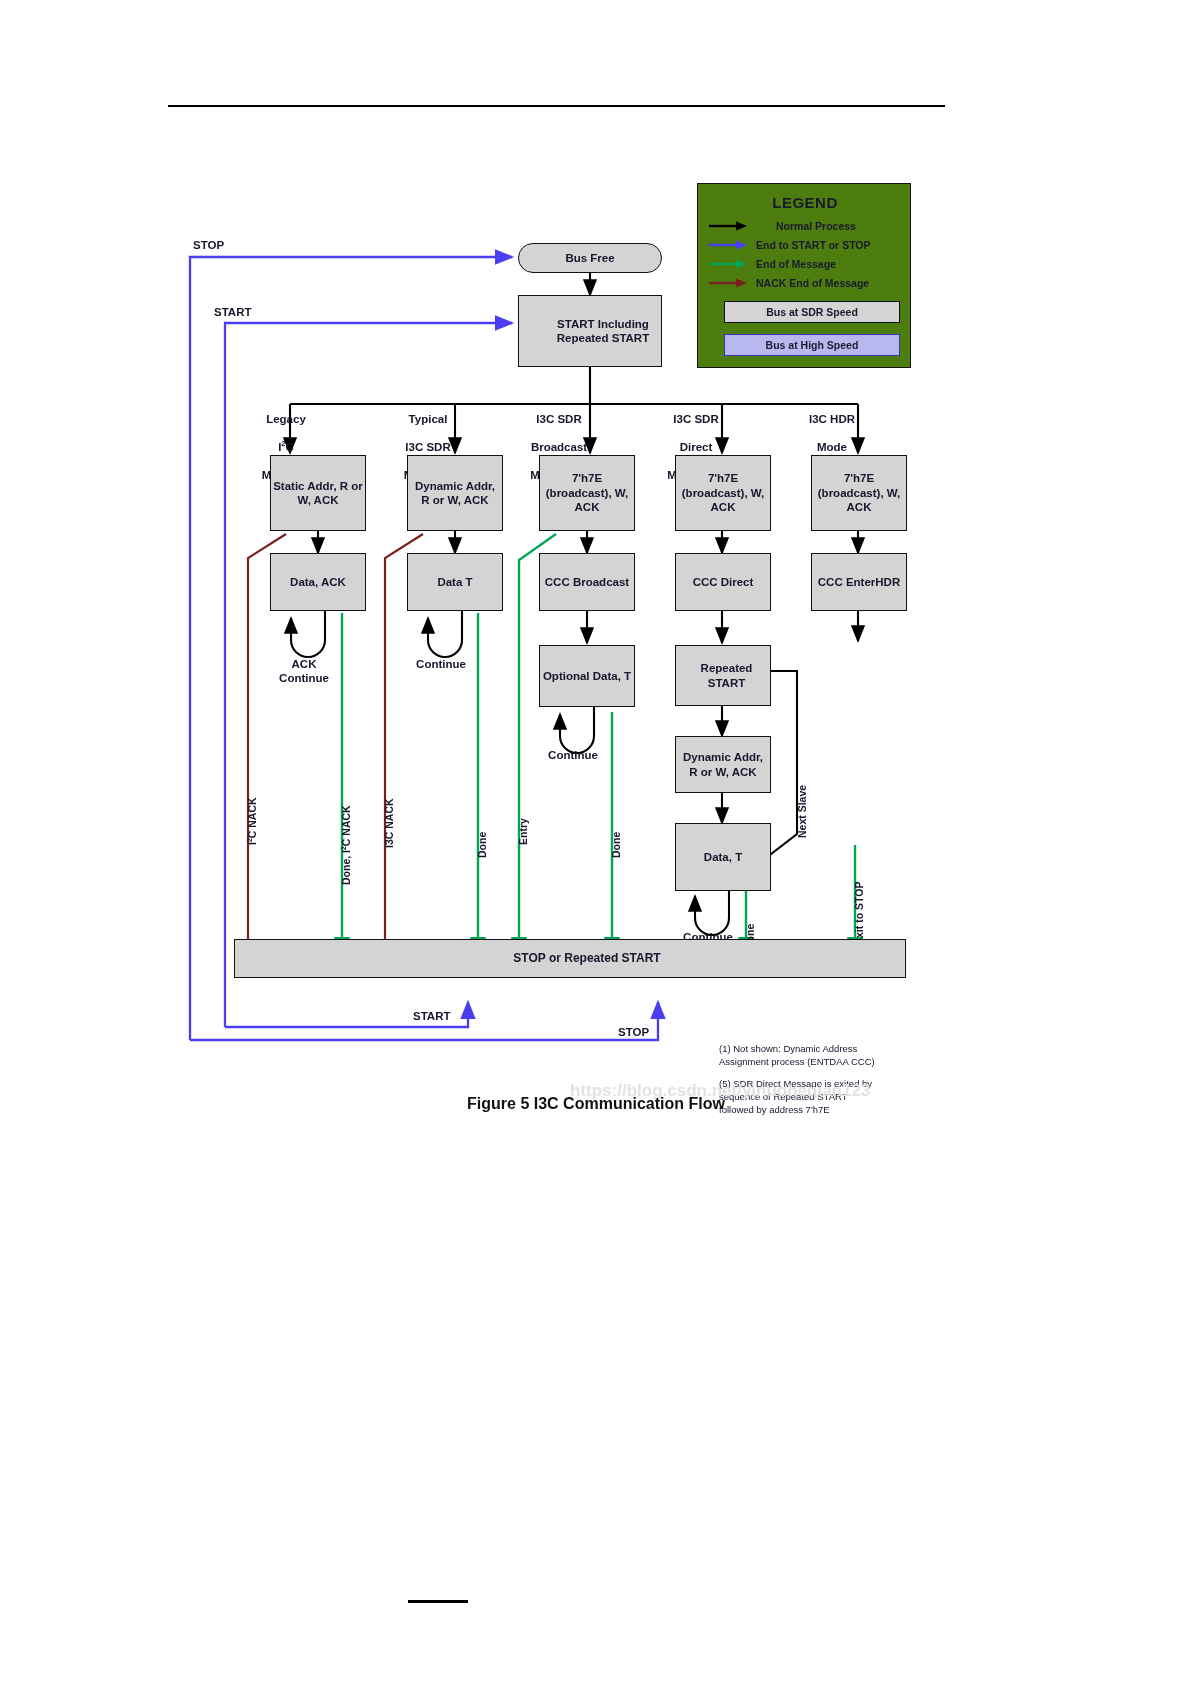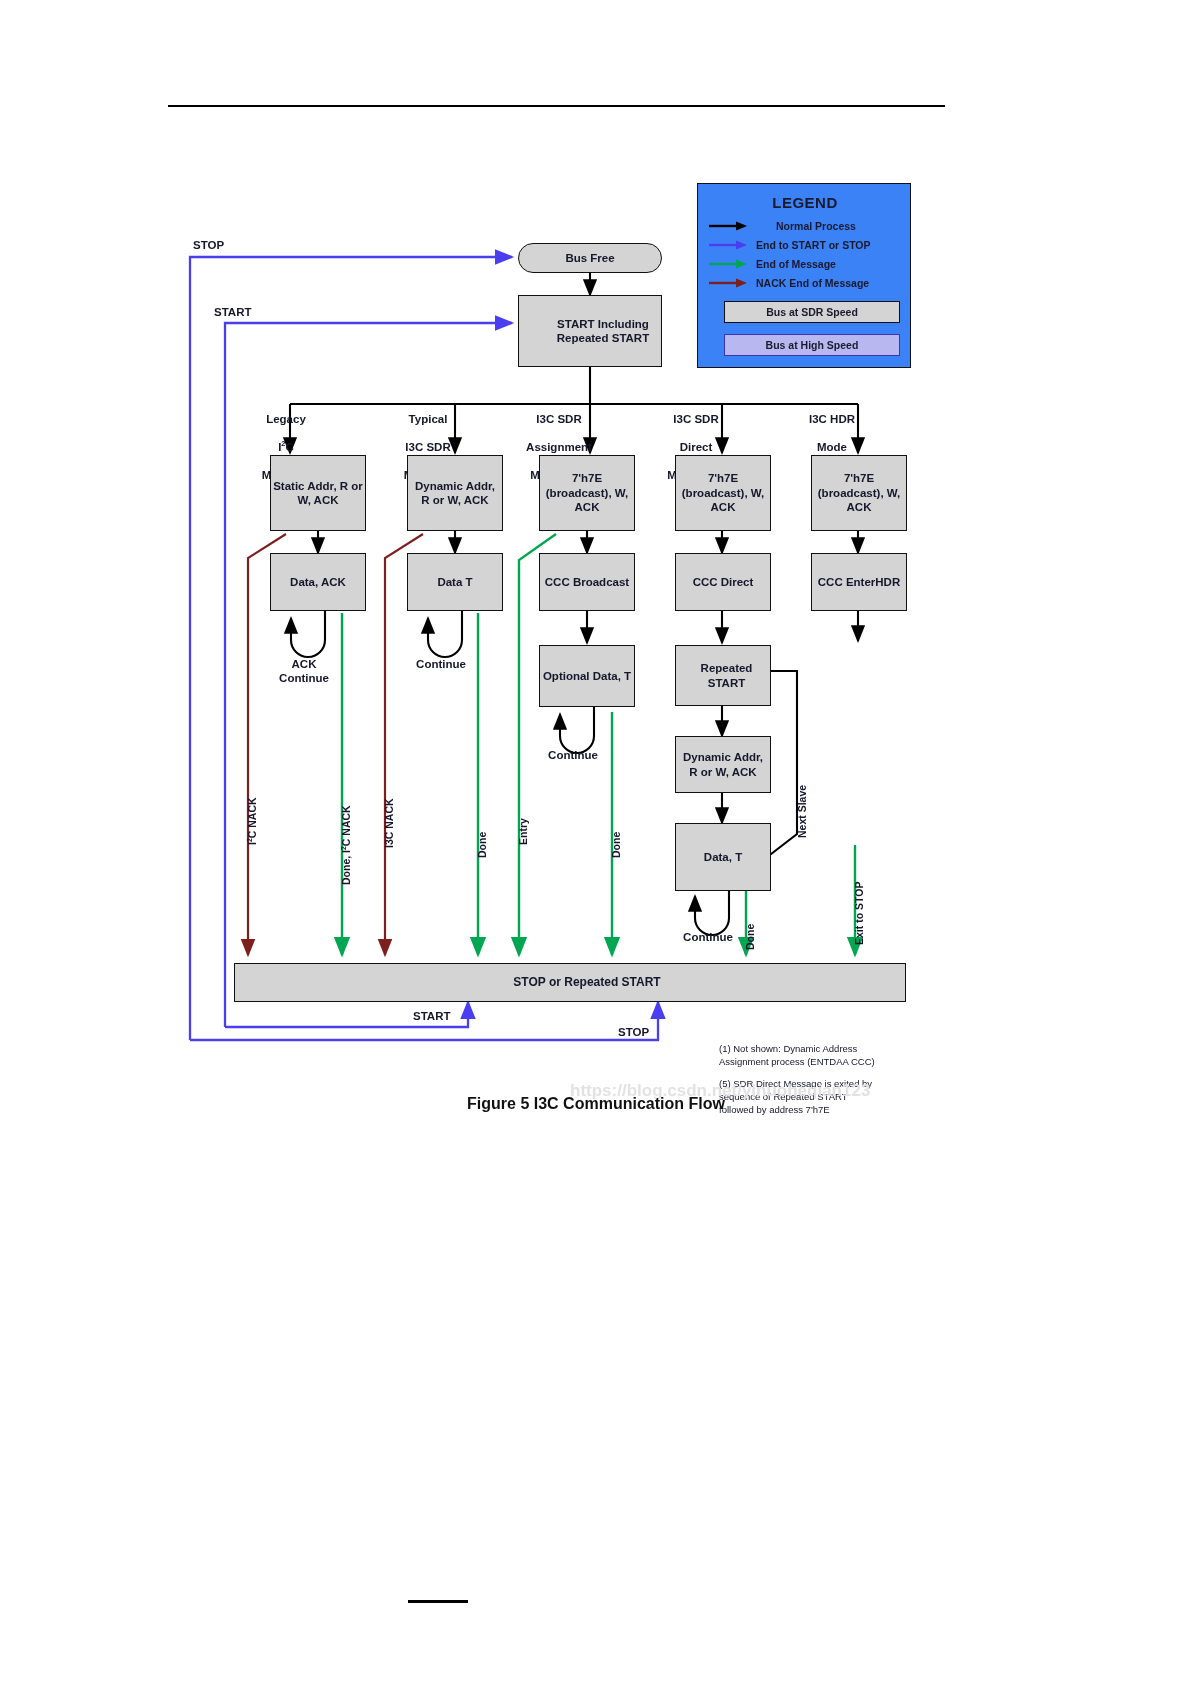--- a/index.html
+++ b/index.html
@@ -20,21 +20,21 @@
 
   .lbl{position:absolute;font-size:11.5px;font-weight:bold;line-height:1.22;
        color:#16162c;text-align:center;white-space:pre-line;}
   .lbl.left{text-align:left;}
   .vlbl{position:absolute;font-size:10.5px;font-weight:bold;color:#16162c;
         transform-origin:0 0;transform:rotate(-90deg);white-space:nowrap;}
   .small{position:absolute;font-size:9.5px;font-weight:normal;line-height:1.35;
          color:#16162c;white-space:pre-line;}
 
   #legend{position:absolute;left:697px;top:183px;width:214px;height:185px;
-          background:#3b82f6;border:1.6px solid #111;box-sizing:border-box;}
+          background:#4d7c0f;border:1.6px solid #111;box-sizing:border-box;}
   #legend-title{position:absolute;left:0;top:10px;width:214px;text-align:center;
                 font-size:15px;font-weight:bold;letter-spacing:.5px;}
   .leg-row{position:absolute;left:10px;height:16px;display:flex;align-items:center;}
   .leg-txt{font-size:10.5px;font-weight:bold;margin-left:8px;}
   .leg-arrow{width:40px;height:12px;display:block;}
   .leg-box{position:absolute;left:26px;width:176px;height:22px;box-sizing:border-box;
            border:1.6px solid #111;background:#d4d4d4;display:flex;align-items:center;
            justify-content:center;font-size:10.5px;font-weight:bold;}
   .leg-box.hs{background:#b9b7f0;border-color:#3b35b0;}
 
@@ -185,21 +185,21 @@
   </div>
 
   <div class="lbl" style="left:388px;top:398px;width:80px;">
     <span>Typical</span><br>
     <span>I3C SDR</span><br>
     <span>Message</span>
   </div>
 
   <div class="lbl" style="left:515px;top:398px;width:88px;">
     <span>I3C SDR</span><br>
-    <span>Assignment</span><br>
+    <span>Broadcast</span><br>
     <span>Message</span><sup>(1)</sup>
   </div>
 
   <div class="lbl" style="left:655px;top:398px;width:82px;">
     <span>I3C SDR</span><br>
     <span>Direct</span><br>
     <span>Message</span><sup>(2)</sup>
   </div>
 
   <div class="lbl" style="left:790px;top:398px;width:84px;">
@@ -244,21 +244,21 @@
   <div class="lbl" style="left:672px;top:930px;width:72px;">Continue</div>
   <div class="vlbl" style="left:796px;top:838px;">Next Slave</div>
   <div class="vlbl" style="left:744px;top:950px;">Done</div>
 
   <div class="box" style="left:811px;top:455px;width:96px;height:76px;">7'h7E
 (broadcast), W,
 ACK</div>
   <div class="box" style="left:811px;top:553px;width:96px;height:58px;">CCC EnterHDR</div>
   <div class="vlbl" style="left:853px;top:945px;">Exit to STOP</div>
 
-  <div class="box" style="left:234px;top:963px;width:672px;height:39px;font-size:12px;padding-left:36px;">STOP or Repeated START</div>
+  <div class="box" style="left:234px;top:939px;width:672px;height:39px;font-size:12px;padding-left:36px;">STOP or Repeated START</div>
 
   <div class="lbl left" style="left:413px;top:1009px;">START</div>
   <div class="lbl left" style="left:618px;top:1025px;">STOP</div>
 
   <div class="small" style="left:719px;top:1043px;width:210px;">(1) Not shown: Dynamic Address
 Assignment process (ENTDAA CCC)</div>
   <div class="small" style="left:719px;top:1078px;width:210px;">(5) SDR Direct Message is exited by
 sequence of Repeated START
 followed by address 7'h7E</div>
 

